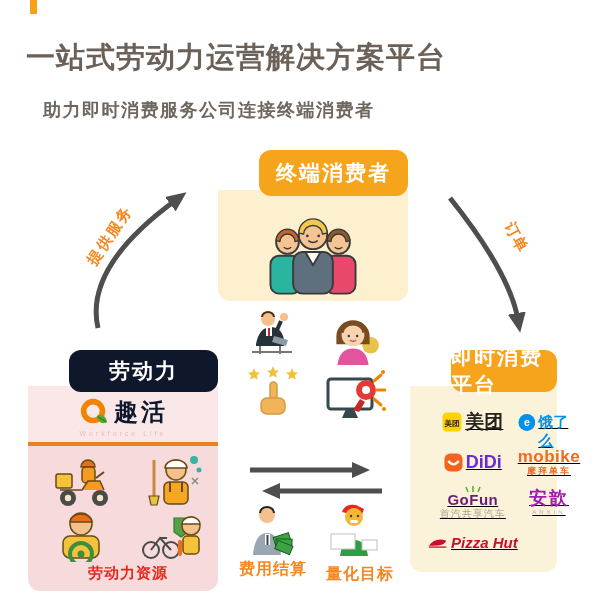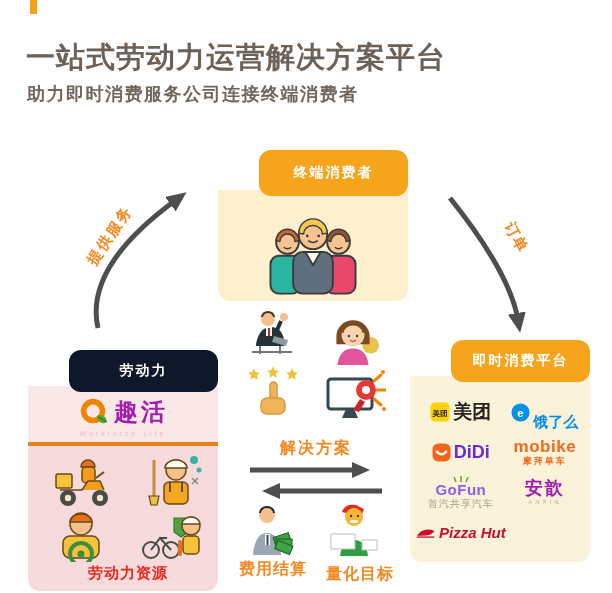--- a/index.html
+++ b/index.html
@@ -3,63 +3,63 @@
 <meta charset="utf-8">
 <style>
   html,body{margin:0;padding:0;background:#ffffff;}
   body{font-family:"Liberation Sans","DejaVu Sans",sans-serif;}
   .stage{position:relative;width:612px;height:593px;background:#ffffff;overflow:hidden;}
 
   
   .accent-bar{position:absolute;left:30px;top:0;width:7px;height:14px;background:#F9A01B;}
   .title{position:absolute;left:26px;top:38px;margin:0;font-size:29px;font-weight:800;
          color:#6B6159;letter-spacing:1px;white-space:nowrap;}
-  .subtitle{position:absolute;left:27px;top:82px;margin:0;font-size:18px;font-weight:700;
+  .subtitle{position:absolute;left:27px;top:82px;margin:16px;font-size:18px;font-weight:700;
          color:#6F665E;letter-spacing:1.5px;white-space:nowrap;}
 
   
   .box{position:absolute;}
   .box-header{height:42px;border-radius:12px;display:flex;align-items:center;justify-content:center;
-              color:#fff;font-size:14px;font-weight:700;letter-spacing:2px;position:relative;z-index:2;margin-left:41px;}
+              color:#fff;font-size:21px;font-weight:700;letter-spacing:2px;position:relative;z-index:2;margin-left:41px;}
   .orange-h{background:#F7A41D;}
   .red-h{background:#0f172a;}
 
   
   .consumer-box{left:218px;top:150px;width:190px;}
   .consumer-box .box-header{height:46px;}
   .consumer-body{height:99px;background:#FCF0CF;border-radius:0 0 12px 12px;margin-top:-6px;
                  padding-top:12px;display:flex;align-items:center;justify-content:center;position:relative;z-index:1;}
 
   
   .labor-box{left:28px;top:350px;width:190px;}
   .logo-strip{background:#FAE7E7;margin-top:-6px;padding-top:10px;position:relative;z-index:1;
               display:flex;flex-direction:column;align-items:center;}
   .logo-row{display:flex;align-items:center;gap:4px;}
-  .brand-name{font-size:24px;font-weight:600;color:#a21caf;letter-spacing:3px;}
+  .brand-name{font-size:24px;font-weight:600;color:#0f172a;letter-spacing:3px;}
   .brand-tagline{font-size:7px;color:#EDB9BE;letter-spacing:3px;margin:2px 0 5px 0;}
   .labor-divider{height:4px;background:#E8821E;}
   .labor-body{background:#F7DADB;border-radius:0 0 12px 12px;padding:6px 0 8px 10px;}
   .labor-grid{display:flex;flex-wrap:wrap;justify-content:space-around;row-gap:2px;}
   .labor-grid svg{display:block;}
   .labor-footer{text-align:center;font-size:15px;font-weight:700;color:#E8251B;
                 letter-spacing:1px;margin-top:2px;}
 
   
-  .platform-box{left:410px;top:340px;width:180px;}
+  .platform-box{left:410px;top:350px;width:147px;}
   .platform-body{background:#FBF2DA;border-radius:0 0 12px 12px;margin-top:-6px;position:relative;z-index:1;
-                 padding:16px 6px 10px 6px;display:grid;grid-template-columns:1fr 1fr;
-                 grid-auto-rows:40px;align-items:center;}
+                 padding:16px 6px 10px 18px;display:grid;grid-template-columns:1fr 1fr;
+                 grid-auto-rows:40px;align-items:center;text-decoration:underline;}
   .logo-cell{display:flex;align-items:center;justify-content:center;gap:3px;}
   .logo-stack{display:flex;flex-direction:column;align-items:center;line-height:1;}
   .lg-meituan-txt{font-size:19px;font-weight:800;color:#26221E;}
   .lg-eleme-txt{font-size:15px;font-weight:800;color:#0091EA;margin-top:20px;}
   .lg-didi-txt{font-size:18px;font-weight:800;color:#6d28d9;}
   .lg-mobike-txt{font-size:17px;font-weight:800;color:#ED6A1E;letter-spacing:0.5px;}
   .lg-mobike-sub{font-size:9px;font-weight:700;color:#ED6A1E;letter-spacing:2px;margin-top:2px;}
-  .lg-gofun-txt{font-size:15px;font-weight:800;color:#8b5cf6;letter-spacing:0.5px;}
+  .lg-gofun-txt{font-size:15px;font-weight:800;color:#701a75;letter-spacing:0.5px;}
   .lg-gofun-sub{font-size:10px;color:#A8A090;letter-spacing:1px;margin-top:2px;}
   .lg-kfc-txt{font-size:18px;font-weight:800;font-style:italic;color:#E2231A;}
   .lg-anxin-txt{font-size:18px;font-weight:800;color:#a21caf;letter-spacing:2px;}
   .lg-anxin-sub{font-size:6px;color:#B9B0A4;letter-spacing:3px;margin-top:2px;}
   .lg-pizzahut-txt{font-size:15px;font-weight:800;font-style:italic;color:#C8102E;white-space:nowrap;}
 
   
   .flow-label{position:absolute;font-weight:700;color:#F5871F;}
   .lbl-provide{left:68px;top:226px;width:84px;font-size:15px;letter-spacing:2px;
                transform:rotate(-56deg);text-align:center;}
@@ -170,21 +170,20 @@
     <circle cx="40" cy="21" r="4" fill="#FFFFFF"></circle>
     <g stroke="#F08300" stroke-width="3" stroke-linecap="round">
       <path d="M48 12 l7 -6"></path>
         <path d="M51 21 h8"></path>
         <path d="M48 30 l7 6"></path>
     </g>
     <circle cx="57" cy="3" r="2" fill="#F08300"></circle>
     <circle cx="58" cy="40" r="2" fill="#F08300"></circle>
   </svg>
 
-  <div class="flow-label lbl-solution">解决方案</div>
   <svg class="arrow-svg" style="left:246px;top:460px;" width="140" height="42" viewBox="0 0 140 42">
     <defs>
       <marker id="ah3" markerWidth="18" markerHeight="16" refX="6" refY="8" orient="auto" markerUnits="userSpaceOnUse">
         <path d="M0 0 L18 8 L0 16 Z" fill="#4E4E4E"></path>
       </marker>
     </defs>
     <path d="M4 10 H112" stroke="#4E4E4E" stroke-width="5" marker-end="url(#ah3)"></path>
     <path d="M136 31 H28" stroke="#4E4E4E" stroke-width="5" marker-end="url(#ah3)"></path>
   </svg>
 

